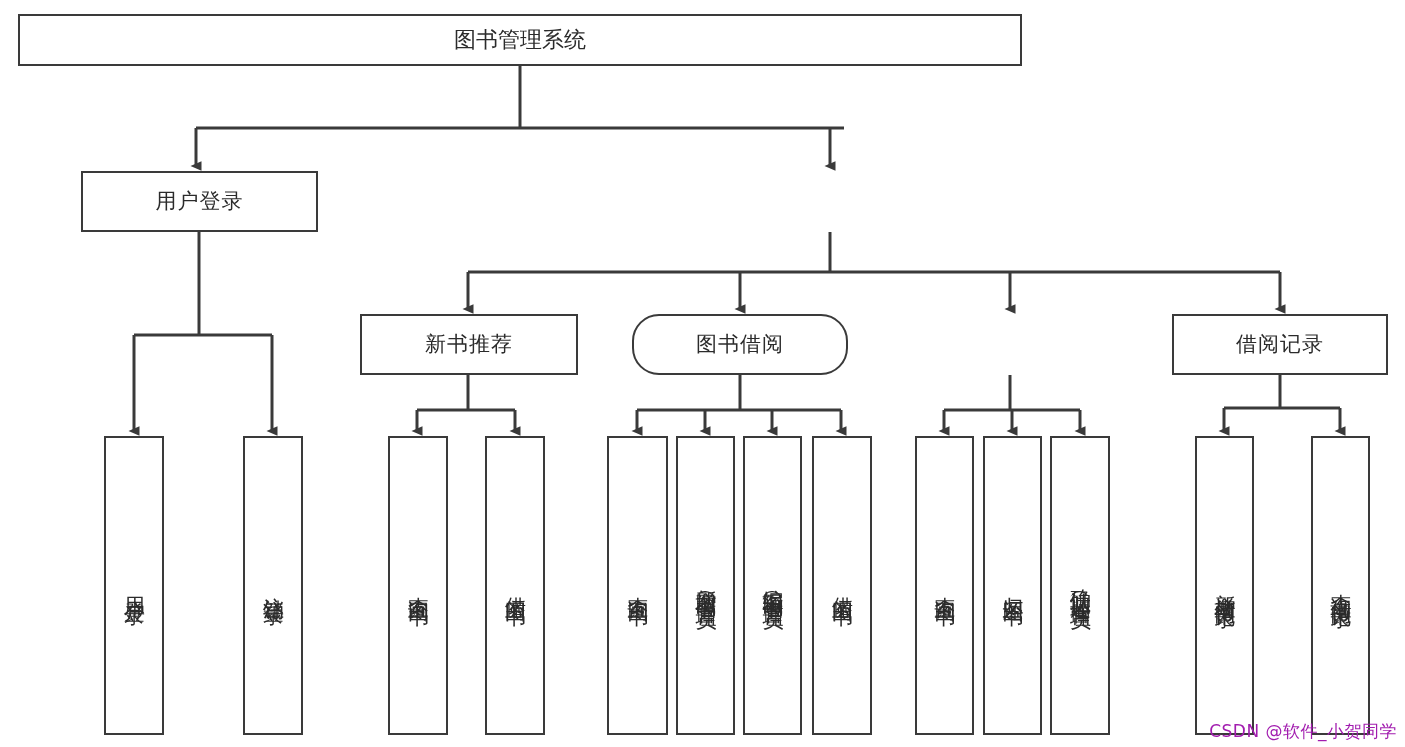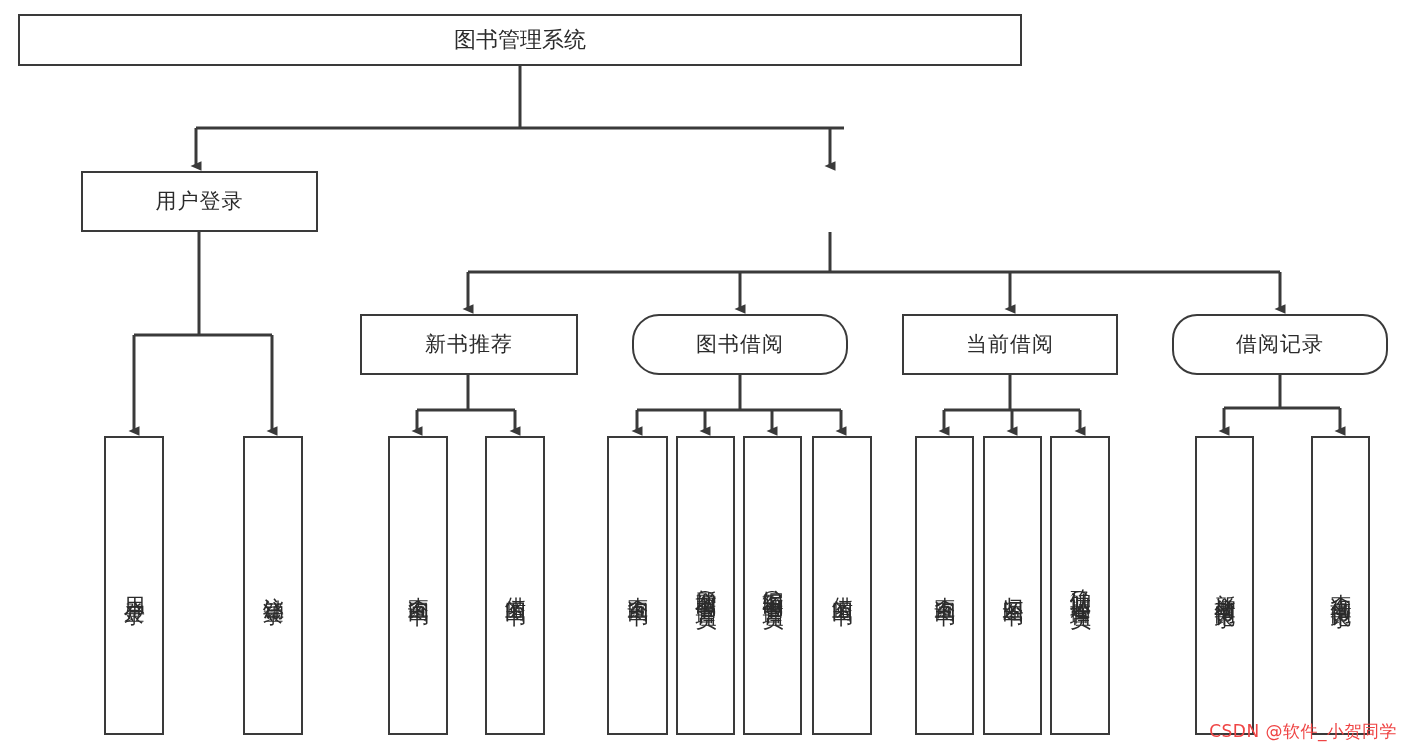--- a/index.html
+++ b/index.html
@@ -60,21 +60,21 @@
     line-height: 1.18;
     letter-spacing: 3px;
     white-space: nowrap;
     color: #2b2b2b;
   }
   #watermark {
     position: absolute;
     right: 8px;
     bottom: 4px;
     font-size: 17px;
-    color: #ef4444;
+    color: #a21caf;
     letter-spacing: 0.5px;
     white-space: nowrap;
     user-select: none;
   }
 </style>
 </head>
 <body>
 
 <div id="canvas">
 
@@ -135,24 +135,21 @@
   <div class="node h" style="left:81px; top:171px; width:237px; height:61px;">
     <span>用户登录</span>
   </div>
 
   <div class="node h" style="left:360px; top:314px; width:218px; height:61px;">
     <span>新书推荐</span>
   </div>
   <div class="node h" style="left:632px; top:314px; width:216px; height:61px;border-radius:27px;">
     <span>图书借阅</span>
   </div>
-  <div class="node h" style="left:902px; top:314px; width:216px; height:61px;">
-    <span>当前借阅</span>
-  </div>
-  <div class="node h" style="left:1172px; top:314px; width:216px; height:61px;border-radius:25px;">
+  <div class="node h" style="left:1172px; top:314px; width:216px; height:61px;">
     <span>借阅记录</span>
   </div>
 
   <div class="leaf" style="left:104px; top:436px; width:60px; height:299px;">
     <span class="vtext">用户登录</span>
   </div>
   <div class="leaf" style="left:243px; top:436px; width:60px; height:299px;">
     <span class="vtext">注销登录</span>
   </div>
 

